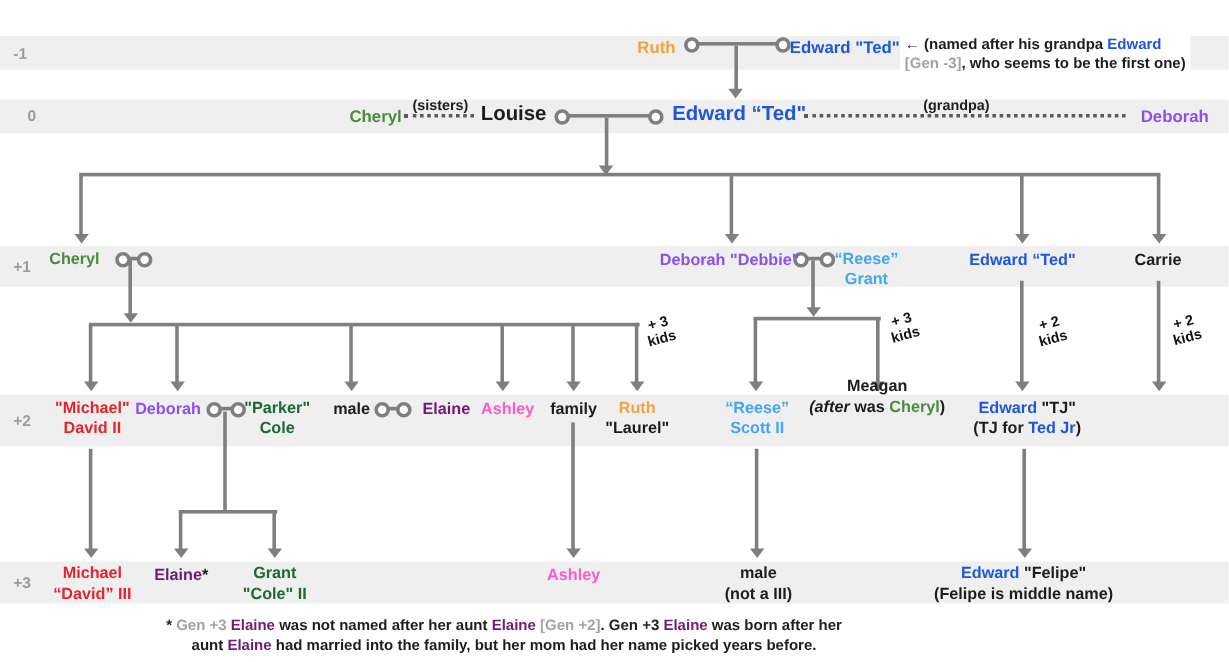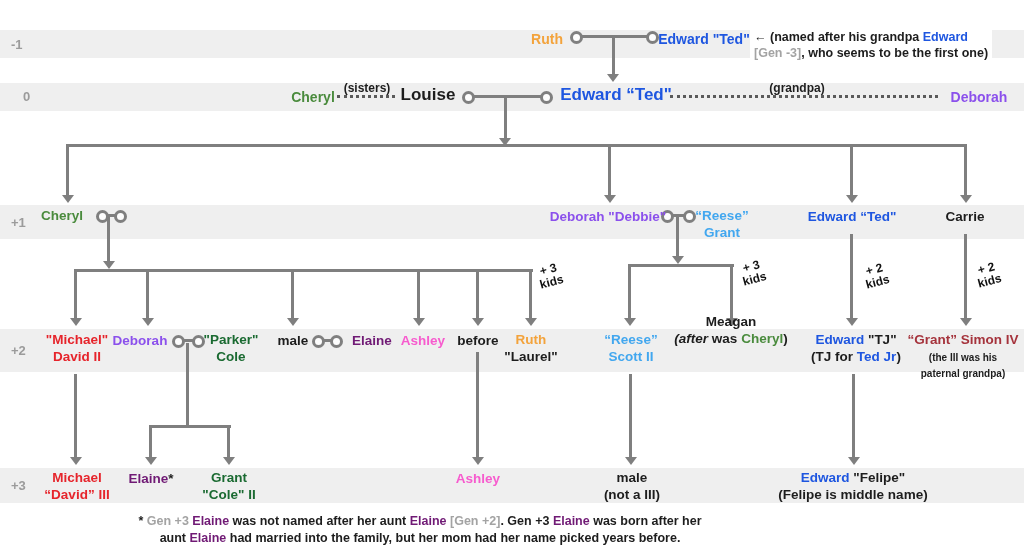--- a/index.html
+++ b/index.html
@@ -158,41 +158,36 @@
     <span>David II</span>
   </div>
   <div class="p purple" style="left:140px;top:333px">Deborah</div>
   <div class="p dgreen" style="left:231px;top:332px">
     <span>"Parker"</span><br>
     <span>Cole</span>
   </div>
   <div class="p" style="left:293px;top:333px">male</div>
   <div class="p orange" style="left:372px;top:333px">Elaine</div>
   <div class="p pink" style="left:423px;top:333px">Ashley</div>
-  <div class="p" style="left:478px;top:333px">before</div>
+  <div class="p" style="left:478px;top:333px">family</div>
   <div class="p" style="left:531px;top:332px">
     <span class="gold">Ruth</span><br>
     <span>"Laurel"</span>
   </div>
   <div class="p lblue" style="left:631px;top:332px">
     <span>“Reese”</span><br>
     <span>Scott II</span>
   </div>
   <div class="p" style="left:731px;top:314px">
     <span>Meagan</span><br>
     <span class="it">(after</span><span> was </span><span class="green">Cheryl</span><span>)</span>
   </div>
   <div class="p" style="left:856px;top:332px">
     <span class="blue">Edward</span><span> "TJ"</span><br>
     <span>(TJ for </span><span class="blue">Ted Jr</span><span>)</span>
-  </div>
-  <div class="p" style="left:963px;top:332px">
-    <span class="maroon">“Grant” Simon IV</span><br>
-    <span class="gnote">(the III was his</span><br>
-    <span class="gnote">paternal grandpa)</span>
   </div>
 
   <div class="p red" style="left:77px;top:470px">
     <span>Michael</span><br>
     <span>“David” III</span>
   </div>
   <div class="p" style="left:151px;top:471px">
     <span class="orange">Elaine</span><span>*</span>
   </div>
   <div class="p dgreen" style="left:229px;top:470px">

